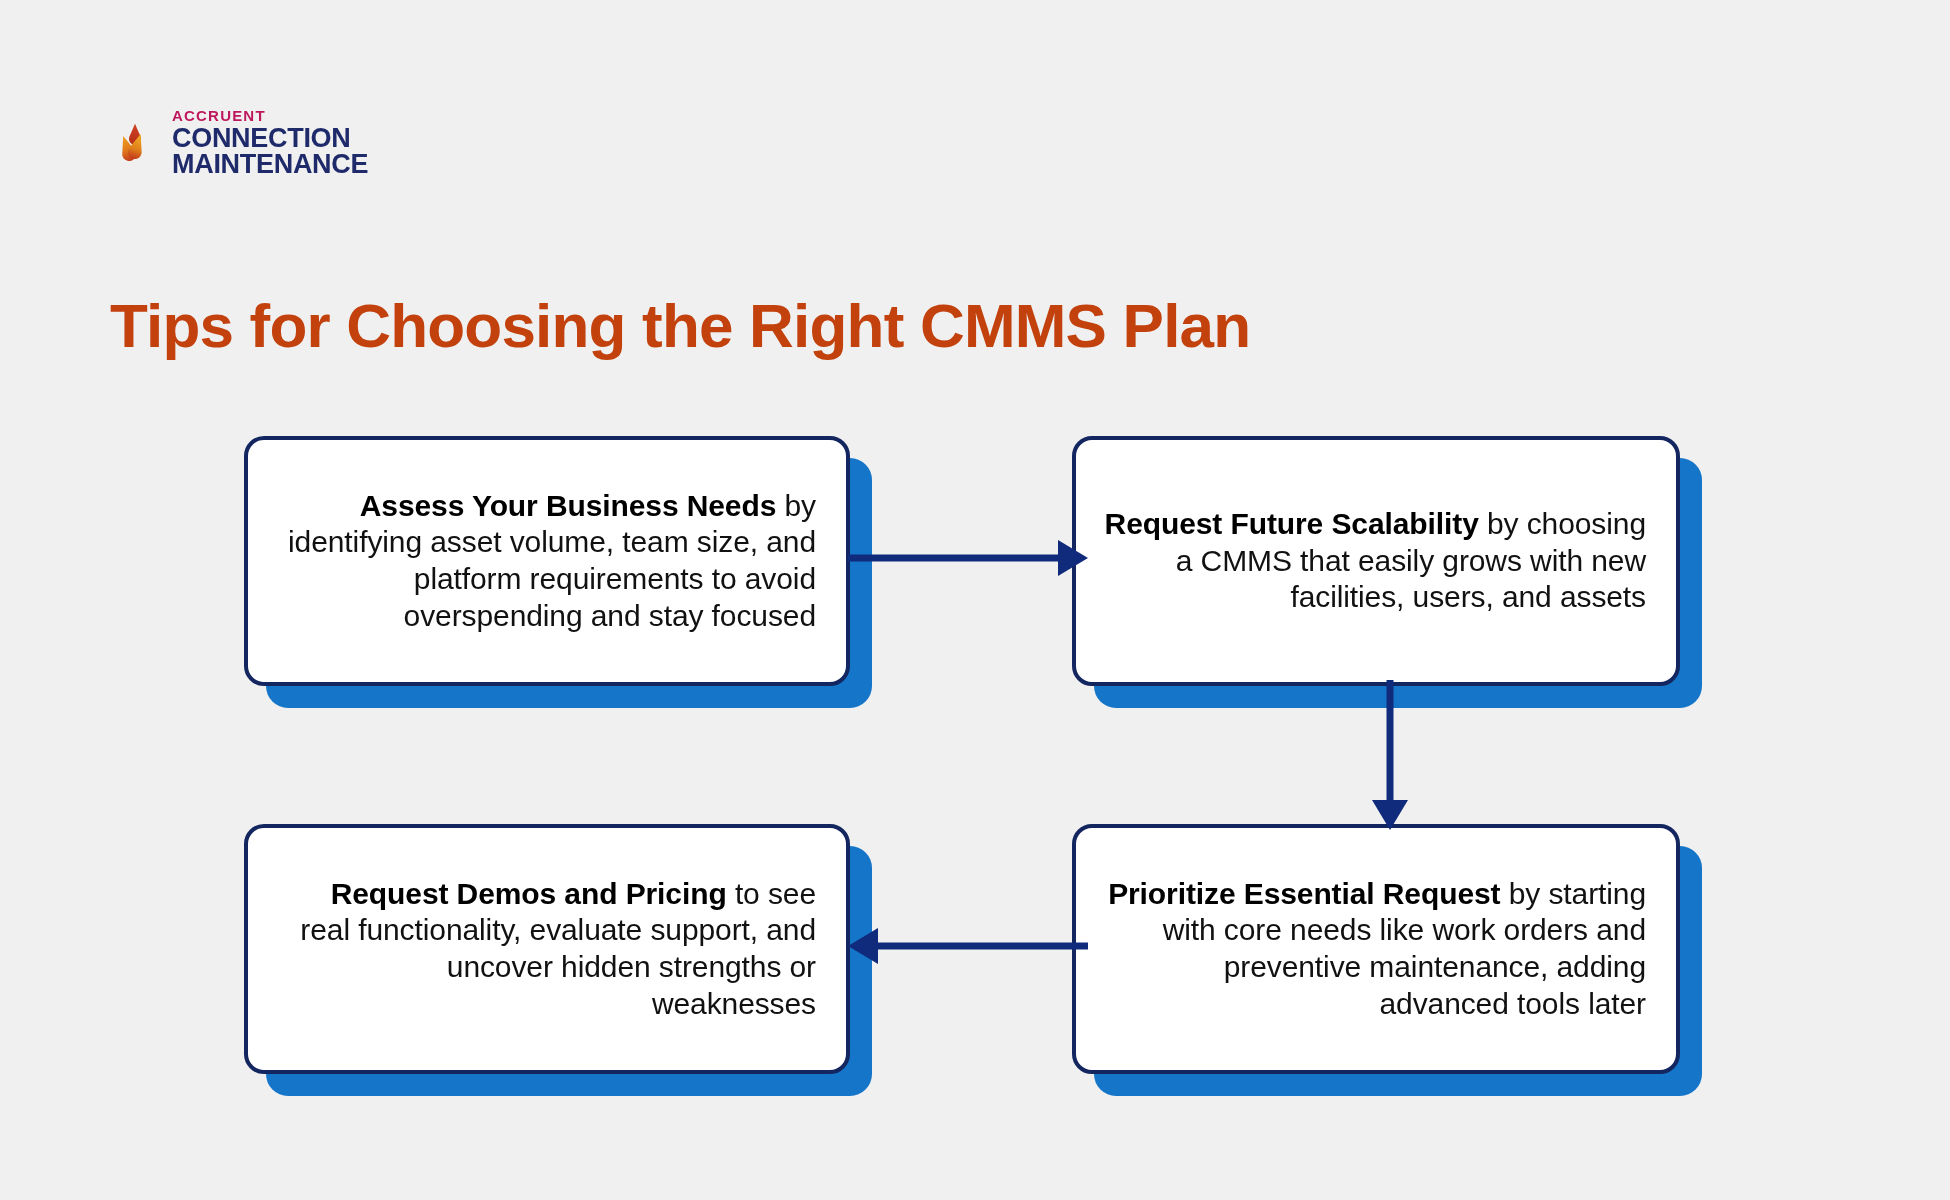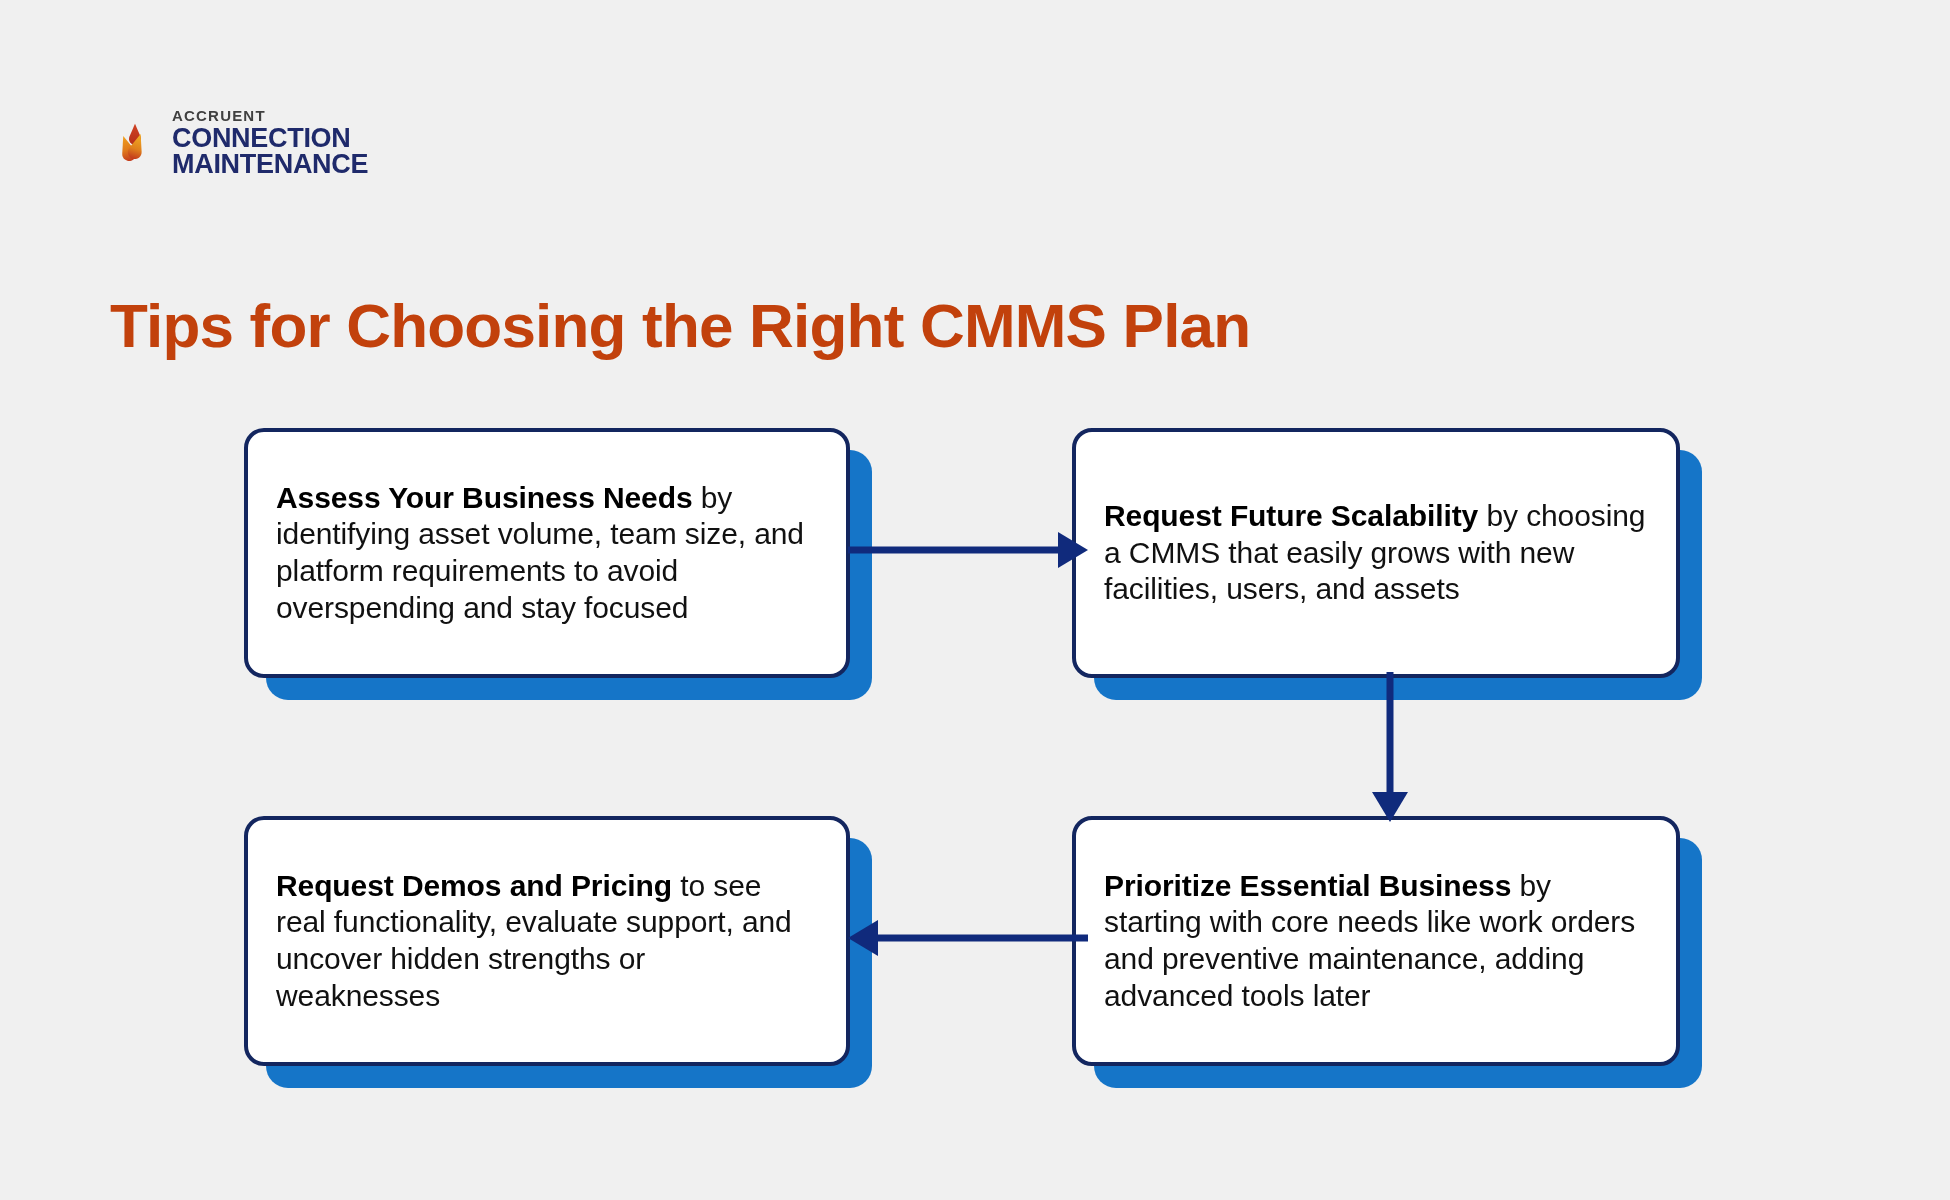--- a/index.html
+++ b/index.html
@@ -32,21 +32,21 @@
   }
   .logo-words {
     display: flex;
     flex-direction: column;
     line-height: 1;
   }
   .logo-accruent {
     font-size: 15px;
     font-weight: bold;
     letter-spacing: 1.2px;
-    color: #404040;
+    color: #be185d;
     margin-bottom: 3px;
   }
   .logo-main {
     font-size: 27px;
     font-weight: bold;
     letter-spacing: -0.3px;
     color: #1f2a6b;
     line-height: 0.96;
   }
 
@@ -59,23 +59,24 @@
     font-weight: bold;
     color: #c2410c;
     letter-spacing: -0.8px;
     white-space: nowrap;
   }
 
   
   .flow {
     position: absolute;
     left: 0;
-    top: 0;
+    top: 8px;
     width: 1950px;
     height: 1119px;
+    text-align: right;
   }
 
   .node {
     position: absolute;
   }
   .node-shadow {
     position: absolute;
     left: 22px;
     top: 22px;
     width: 100%;
@@ -186,21 +187,21 @@
       <p class="node-text">
         <b>Request Demos and Pricing</b><span> to see real functionality, evaluate support, and uncover hidden strengths or weaknesses</span>
       </p>
     </div>
   </div>
 
   <div class="node" id="node-4">
     <div class="node-shadow"></div>
     <div class="node-card">
       <p class="node-text">
-        <b>Prioritize Essential Business</b><span> by starting with core needs like work orders and preventive maintenance, adding advanced tools later</span>
+        <b>Prioritize Essential Request</b><span> by starting with core needs like work orders and preventive maintenance, adding advanced tools later</span>
       </p>
     </div>
   </div>
 
   <svg class="arrow-svg" id="arrow-1" viewBox="0 0 240 60">
     <line x1="0" y1="30" x2="212" y2="30" stroke="#102a7c" stroke-width="7"></line>
     <polygon points="210,12 240,30 210,48" fill="#102a7c"></polygon>
   </svg>
 
   <svg class="arrow-svg" id="arrow-2" viewBox="0 0 60 150">

